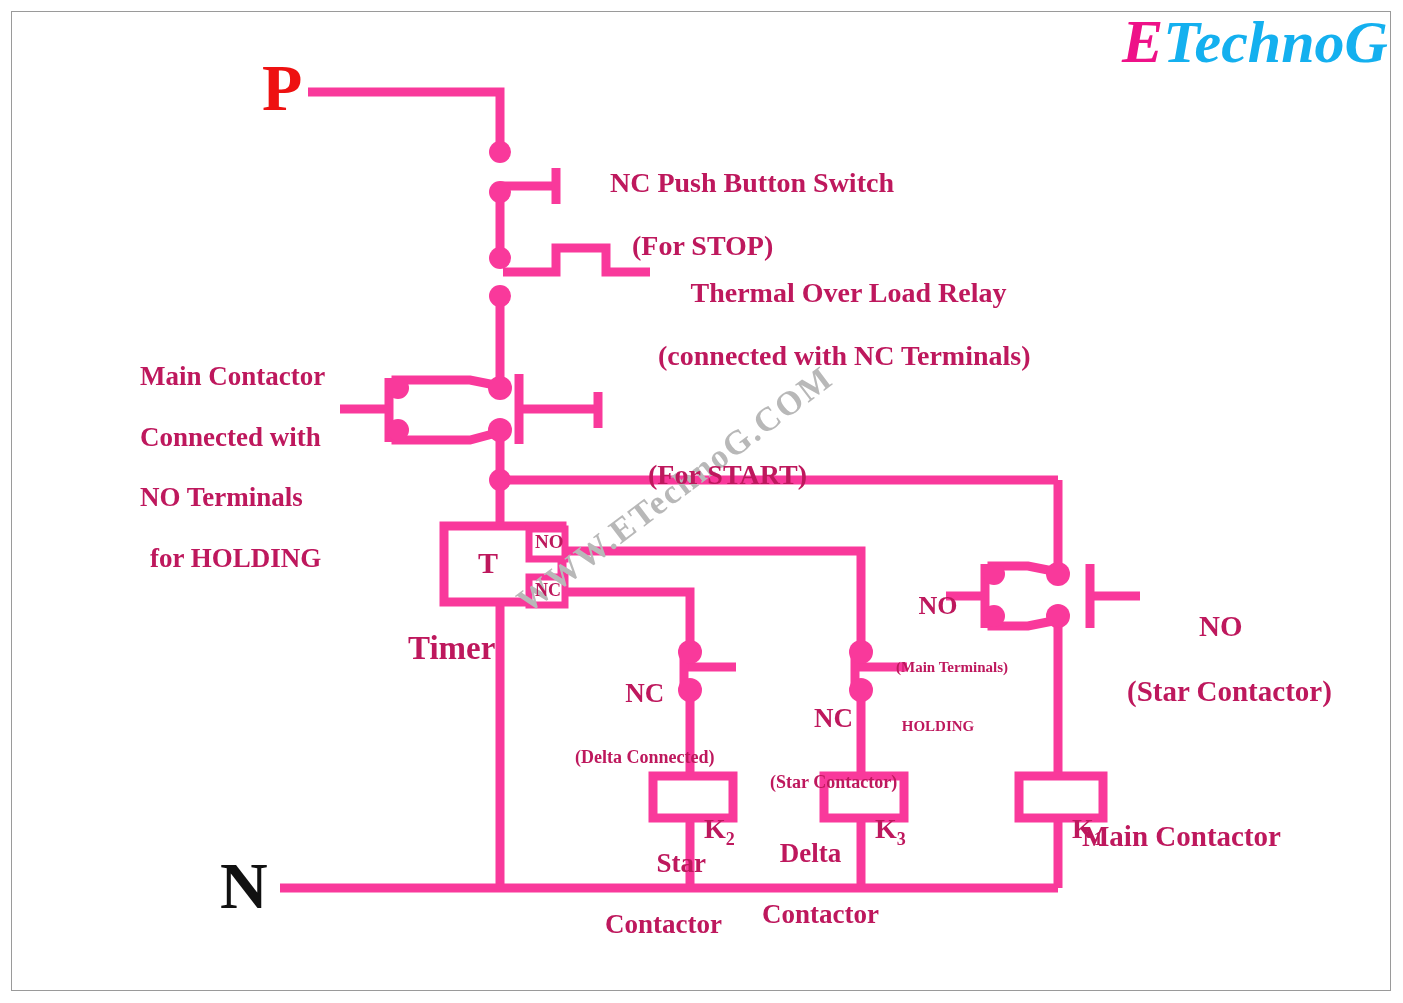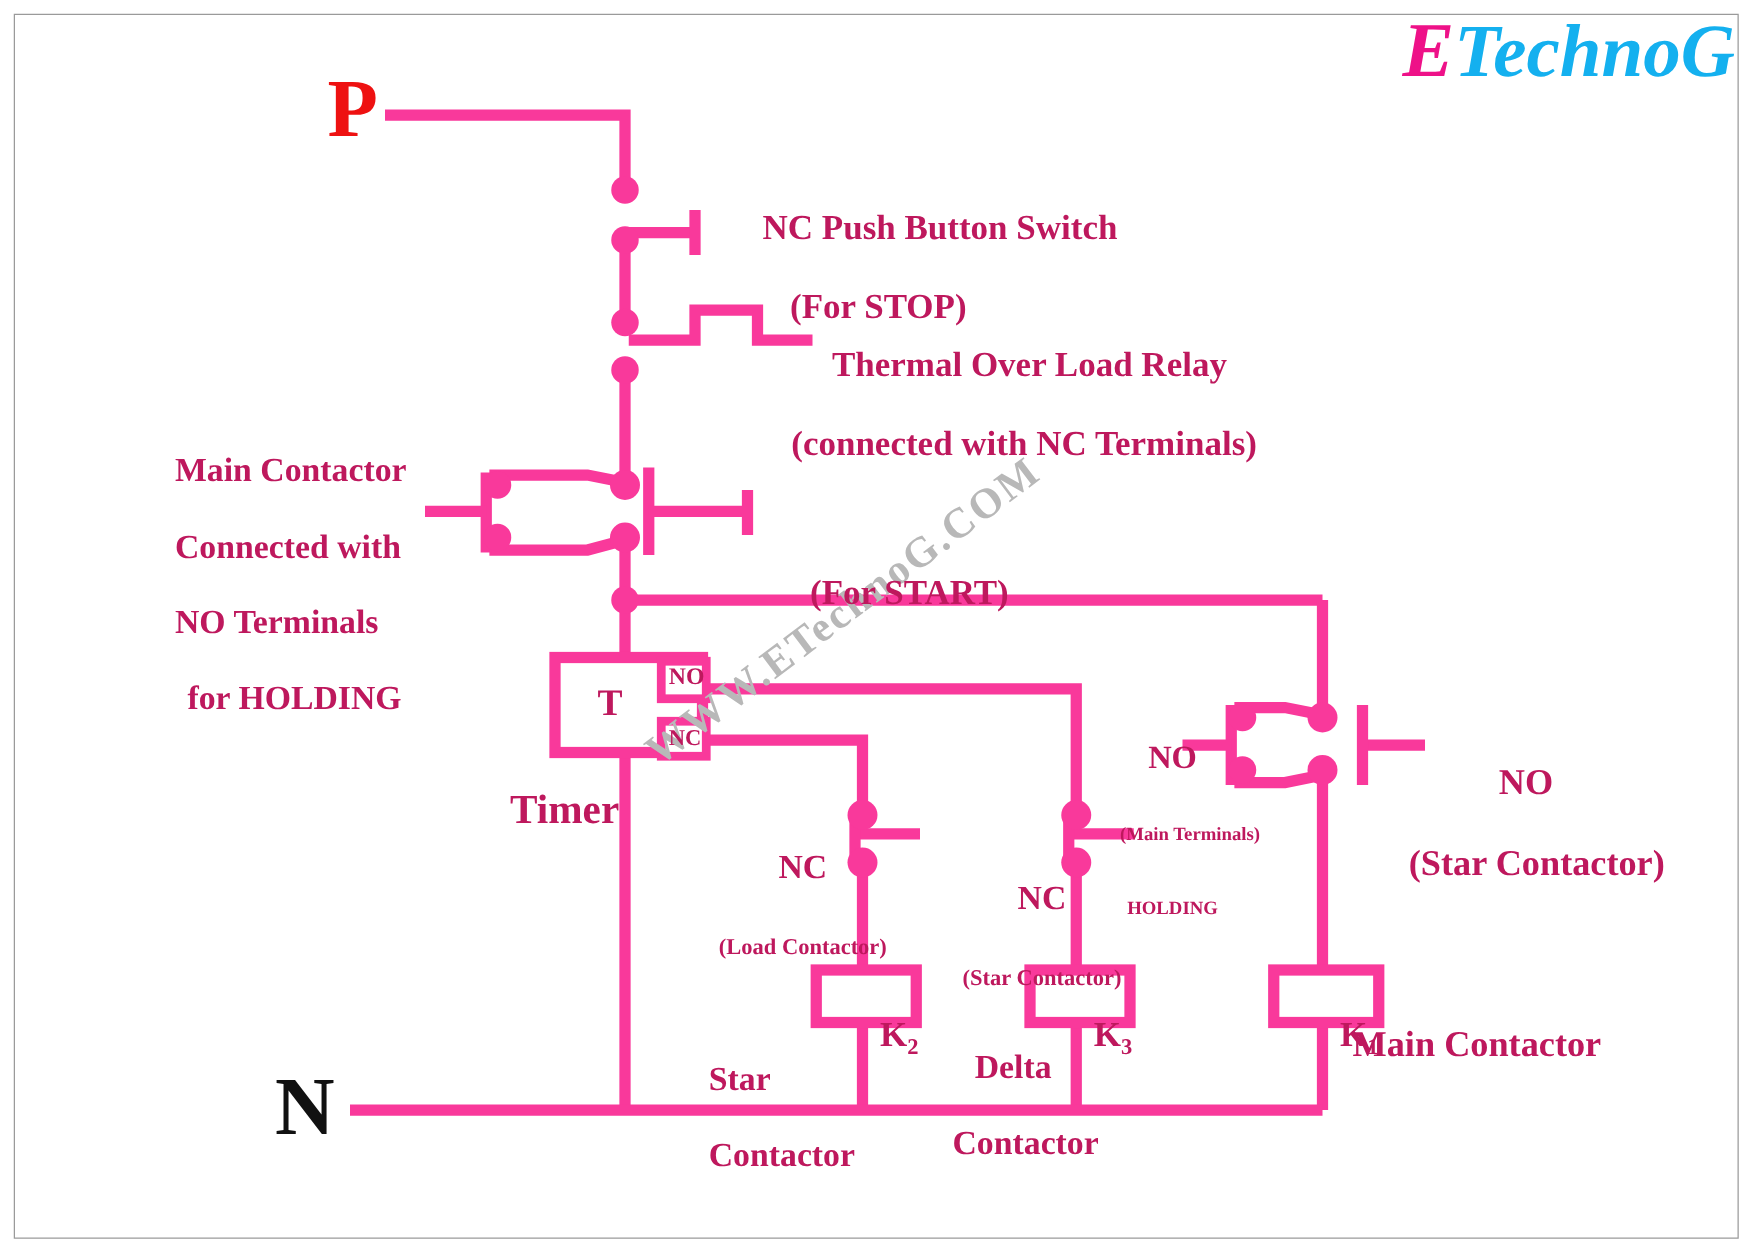--- a/index.html
+++ b/index.html
@@ -131,21 +131,21 @@
               white-space:nowrap;">WWW.ETechnoG.COM</div>
 
   <div class="rail" style="left:262px;top:50px;color:#ee1111;font-size:66px;">P</div>
   <div class="rail" style="left:220px;top:848px;color:#111111;font-size:66px;">N</div>
 
   <div class="lbl" style="left:582px;top:136px;font-size:28px;">
     <span>NC Push Button Switch</span><br>
     <span style="padding-left:22px;margin-top:40px;">(For STOP)</span>
   </div>
 
-  <div class="lbl" style="left:638px;top:246px;font-size:28px;">
+  <div class="lbl" style="left:663px;top:246px;font-size:28px;">
     <span>Thermal Over Load Relay</span><br>
     <span style="margin-left:-33px;">(connected with NC Terminals)</span>
   </div>
 
   <div class="lbl" style="left:113px;top:331px;font-size:27px;">
     <span>Main Contactor</span><br>
     <span>Connected with</span><br>
     <span>NO Terminals</span><br>
     <span style="padding-left:10px;">for HOLDING</span>
   </div>
@@ -156,40 +156,40 @@
   </div>
 
   <div class="lbl" style="left:392px;top:630px;font-size:33px;margin-left:16px;">Timer</div>
 
   <div class="lbl" style="left:478px;top:546px;font-size:30px;">T</div>
   <div class="lbl" style="left:535px;top:531px;font-size:19px;">NO</div>
   <div class="lbl" style="left:535px;top:580px;font-size:18px;">NC</div>
 
   <div class="lbl" style="left:548px;top:648px;font-size:27px;text-align:center;">
     <span>NC</span><br>
-    <span style="font-size:18px;">(Load Contactor)</span>
+    <span style="font-size:18px;">(Delta Connected)</span>
   </div>
 
   <div class="lbl" style="left:743px;top:673px;font-size:27px;text-align:center;">
     <span>NC</span><br>
     <span style="font-size:18px;">(Star Contactor)</span>
   </div>
 
   <div class="lbl" style="left:870px;top:562px;font-size:26px;text-align:center;width:110px;">
     <span>NO</span><br>
     <span style="font-size:15px;">(Main Terminals)</span><br>
     <span style="font-size:15px;">HOLDING</span>
   </div>
 
   <div class="lbl" style="left:1098px;top:578px;font-size:29px;">
     <span style="padding-left:72px;">NO</span><br>
     <span>(Star Contactor)</span>
   </div>
 
-  <div class="lbl" style="left:540px;top:818px;font-size:27px;width:128px;">
+  <div class="lbl" style="left:578px;top:818px;font-size:27px;text-align:right;width:128px;">
     <span>Star</span><br>
     <span>Contactor</span>
   </div>
 
   <div class="lbl" style="left:735px;top:808px;font-size:27px;text-align:center;width:124px;">
     <span>Delta</span><br>
     <span>Contactor</span>
   </div>
 
   <div class="lbl" style="left:1082px;top:820px;font-size:29px;">Main Contactor</div>

